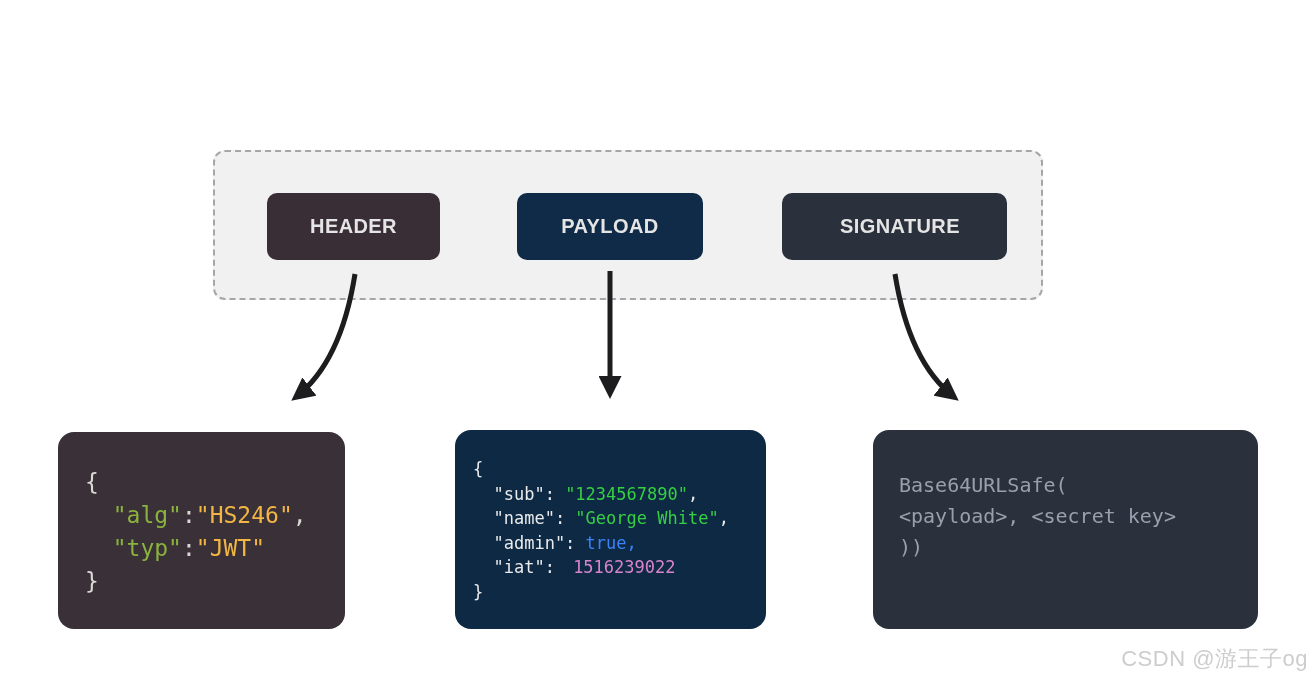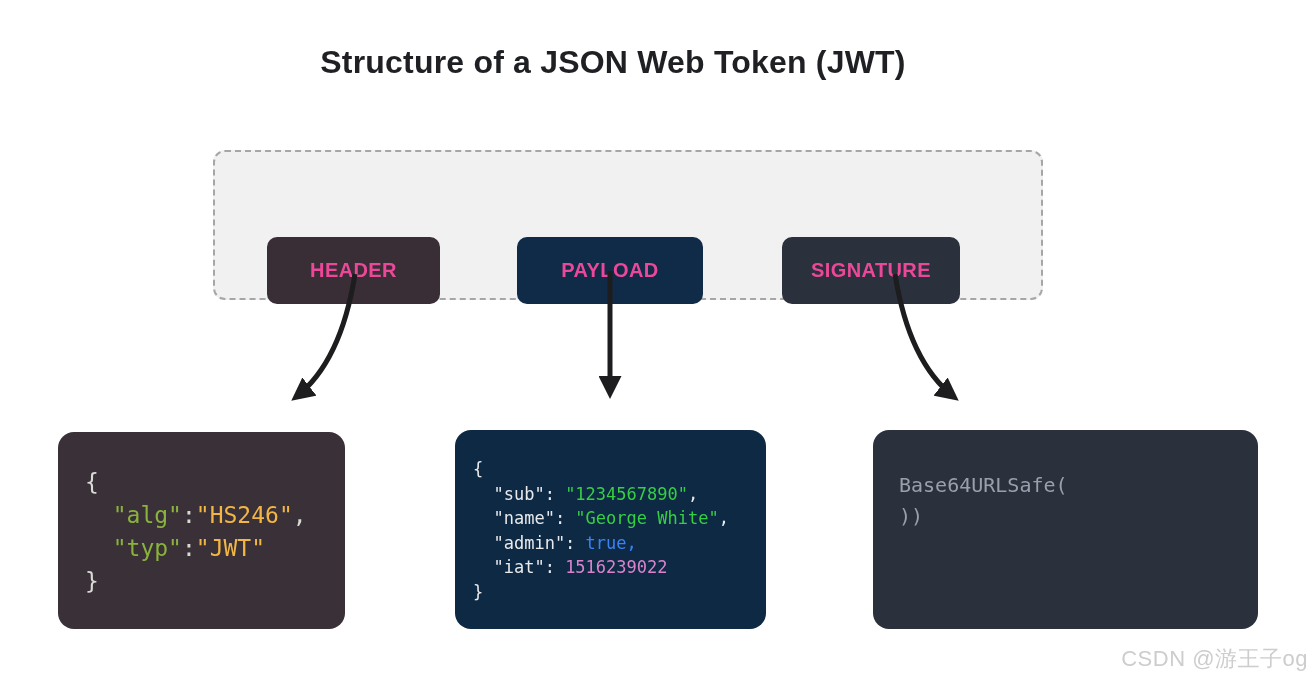--- a/index.html
+++ b/index.html
@@ -34,29 +34,28 @@
     border-radius: 12px;
   }
   .pill {
     position: absolute;
     top: 193px;
     height: 67px;
     border-radius: 10px;
     display: flex;
     align-items: center;
     justify-content: center;
-    color: #ec4899;
+    color: #e5e5e5;
     font-weight: bold;
     font-size: 20px;
     letter-spacing: 0.4px;
-    margin-top: 44px;
   }
   .pill-header    { left: 267px; width: 173px; background: #392e35; }
   .pill-payload   { left: 517px; width: 186px; background: #0f2b47; }
-  .pill-signature { left: 782px; width: 178px; background: #2b313c; }
+  .pill-signature { left: 782px; width: 214px; background: #2b313c; padding-left: 11px; }
 
   .arrows-svg { position: absolute; left: 0; top: 0; pointer-events: none; }
 
   .code-block {
     position: absolute;
     border-radius: 16px;
     font-family: "DejaVu Sans Mono", monospace;
     box-sizing: border-box;
   }
   .ln { white-space: pre; }
@@ -78,37 +77,36 @@
     padding: 40px 0 8px 26px;
     font-size: 20px; line-height: 31px;
     color: #98a0ac;
   }
   .tok-pun  { color: #d9d9d5; }
   .tok-key  { color: #8ab33e; }
   .tok-val  { color: #f2b644; }
   .tok-wkey { color: #e9eaec; }
   .tok-str  { color: #36cf43; }
   .tok-bool { color: #3b82f6; }
-  .tok-num  { color: #da83cd; }
+  .tok-num  { color: #da83cd; margin-left: 8px; }
 
   .watermark {
     position: absolute;
     right: 1px;
     top: 644px;
     font-size: 22px;
     color: #cdcdcd;
     letter-spacing: 0.5px;
   }
 </style>
 </head>
 <body>
 
 <div class="canvas">
 
-  <h1 class="title">Structure of a JSON Web Token (JWT)</h1>
 
   <div class="dashed-box"></div>
 
   <div class="pill pill-header">
     <span>HEADER</span>
   </div>
   <div class="pill pill-payload">
     <span>PAYLOAD</span>
   </div>
   <div class="pill pill-signature">
@@ -137,18 +135,19 @@
     <div class="ln"><span class="tok-wkey">{</span></div>
     <div class="ln"><span class="tok-wkey">  "sub": </span><span class="tok-str">"1234567890"</span><span class="tok-wkey">,</span></div>
     <div class="ln"><span class="tok-wkey">  "name": </span><span class="tok-str">"George White"</span><span class="tok-wkey">,</span></div>
     <div class="ln"><span class="tok-wkey">  "admin": </span><span class="tok-bool">true</span><span class="tok-bool">,</span></div>
     <div class="ln"><span class="tok-wkey">  "iat": </span><span class="tok-num">1516239022</span></div>
     <div class="ln"><span class="tok-wkey">}</span></div>
   </div>
 
   <div class="code-block code-signature">
     <div class="ln">Base64URLSafe(</div>
+    <div class="ln">&lt;payload&gt;, &lt;secret key&gt;</div>
     <div class="ln">))</div>
   </div>
 
   <div class="watermark">CSDN @游王子og</div>
 
 </div>
 
 </body></html>

